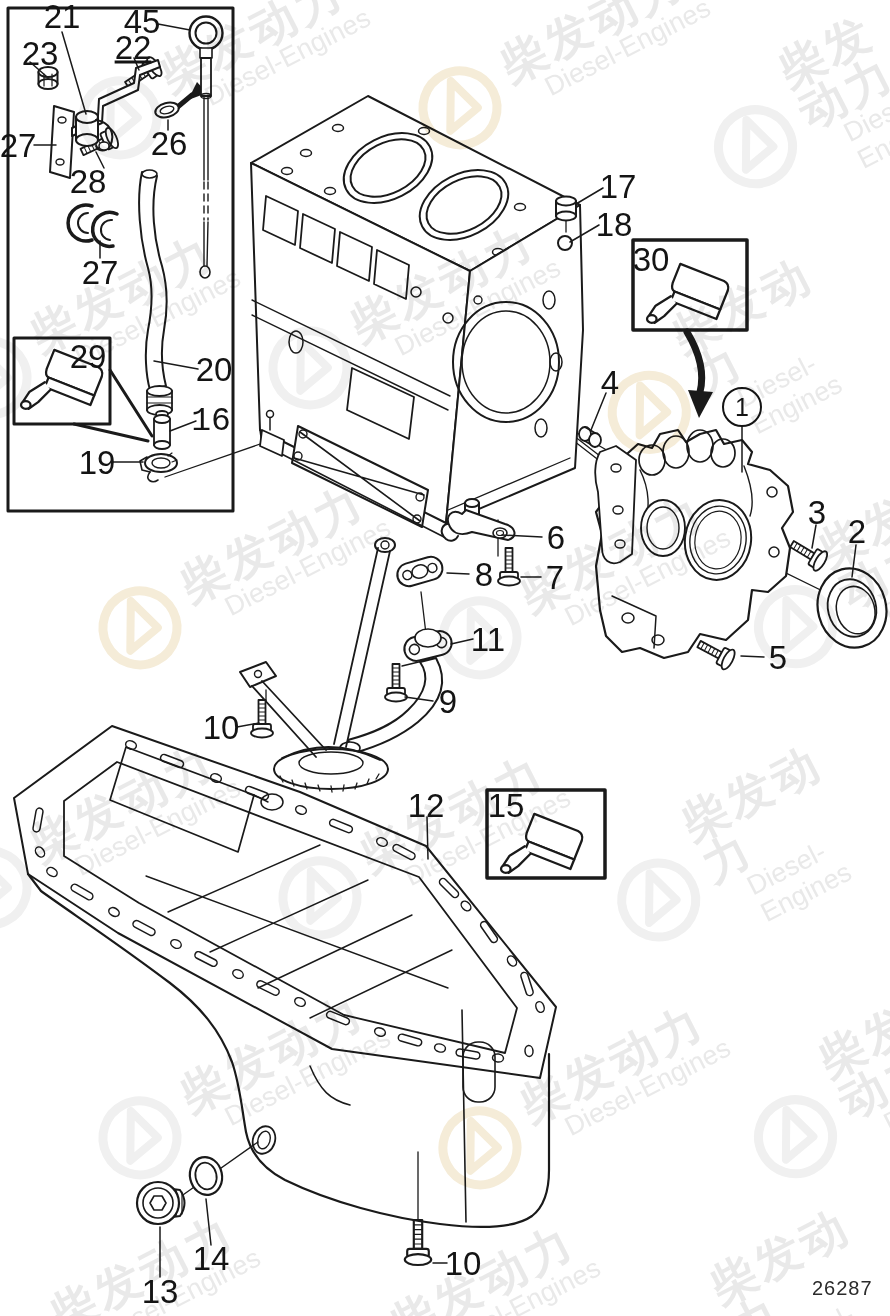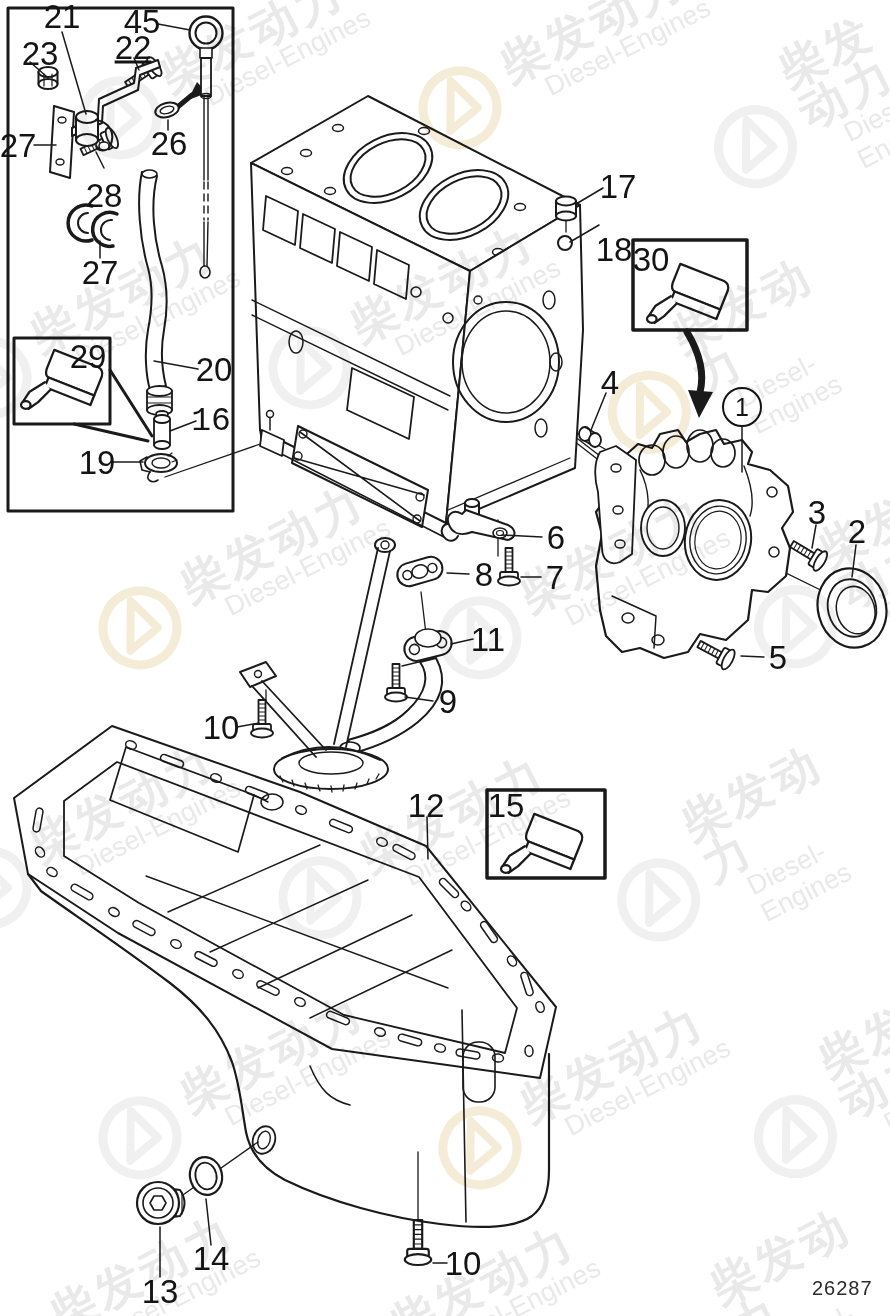--- a/index.html
+++ b/index.html
@@ -616,29 +616,29 @@
     </div>
   </div>
     </div>
 
 <div id="callout-layer">
       <span class="co" style="left: 62px; top: 16px;">21</span>
       <span class="co" style="left: 20px; top: 53px; margin-left: 20px;">23</span>
       <span class="co" style="left: 142px; top: 21px;">45</span>
       <span class="co" style="left: 133px; top: 47px; text-decoration: underline;">22</span>
       <span class="co" style="left: 18px; top: 145px;">27</span>
-      <span class="co" style="left: 104px; top: 181px; margin-top: 14px;">28</span>
+      <span class="co" style="left: 88px; top: 181px;">28</span>
       <span class="co" style="left: 169px; top: 143px;">26</span>
       <span class="co" style="left: 100px; top: 272px;">27</span>
       <span class="co" style="left: 88px; top: 356px;">29</span>
       <span class="co" style="left: 214px; top: 369px; text-align: right;">20</span>
       <span class="co" style="left: 211px; top: 421px; font-family: Liberation Mono, monospace;">16</span>
       <span class="co" style="left: 97px; top: 462px;">19</span>
       <span class="co" style="left: 618px; top: 186px;">17</span>
-      <span class="co" style="left: 614px; top: 224px; margin-top: 25px;">18</span>
+      <span class="co" style="left: 614px; top: 224px;">18</span>
       <span class="co" style="left: 651px; top: 259px;">30</span>
       <span class="co" style="left: 610px; top: 382px;">4</span>
       <span class="co circled" style="left: 742px; top: 407px;">1</span>
       <span class="co" style="left: 817px; top: 512px;">3</span>
       <span class="co" style="left: 857px; top: 531px;">2</span>
       <span class="co" style="left: 778px; top: 657px;">5</span>
       <span class="co" style="left: 556px; top: 537px;">6</span>
       <span class="co" style="left: 484px; top: 574px;">8</span>
       <span class="co" style="left: 555px; top: 577px;">7</span>
       <span class="co" style="left: 488px; top: 639px;">11</span>

